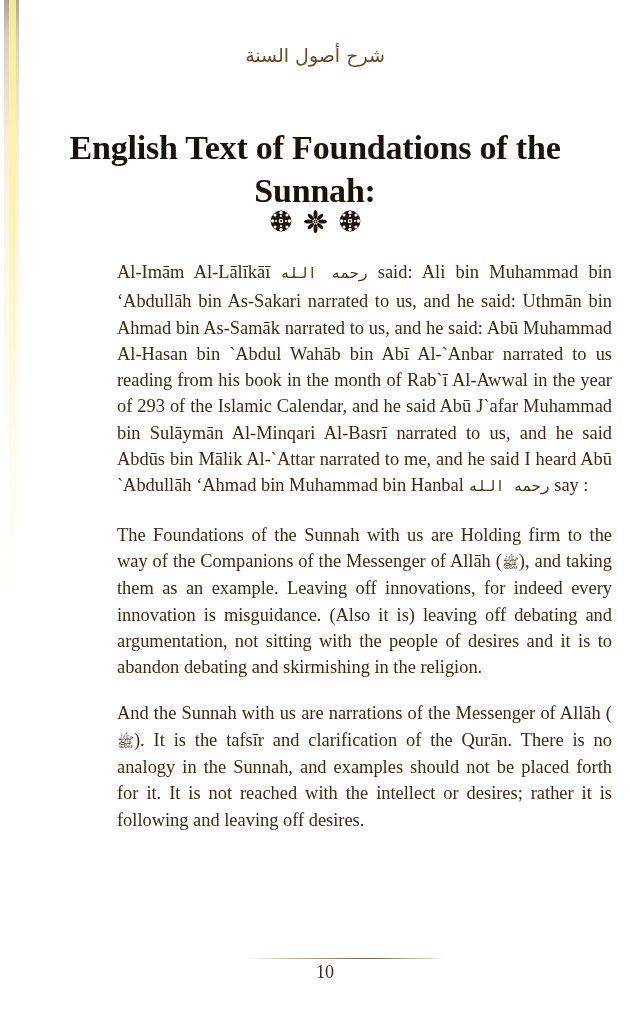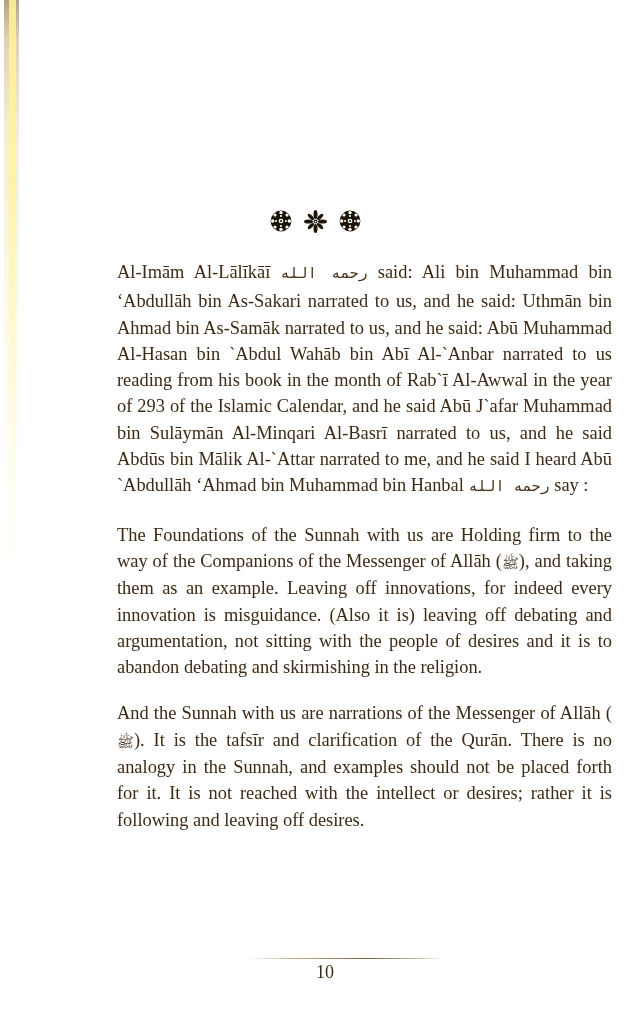--- a/index.html
+++ b/index.html
@@ -161,21 +161,23 @@
   }
 </style>
 </head>
 <body>
 
 <div class="page">
 
   <div class="scan-edge"></div>
   <div class="scan-edge-2"></div>
 
-
+  <div class="running-header">شرح أصول السنة</div>
+
+  <h1 class="page-title">English Text of Foundations of the Sunnah:</h1>
 
   <div class="ornament-row">
     <svg class="ornament" width="26" height="26" viewBox="0 0 100 100">
       <g fill="#1d1508">
         <circle cx="50" cy="50" r="40"></circle>
       </g>
       <g fill="#ffffff">
         <circle cx="50" cy="50" r="9"></circle>
         <circle cx="50" cy="18" r="6.5"></circle>
         <circle cx="50" cy="82" r="6.5"></circle>

